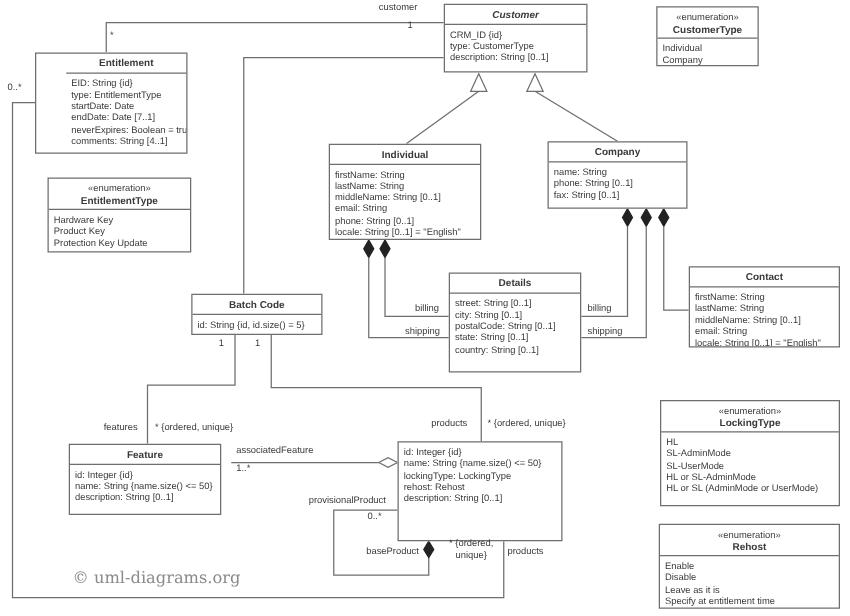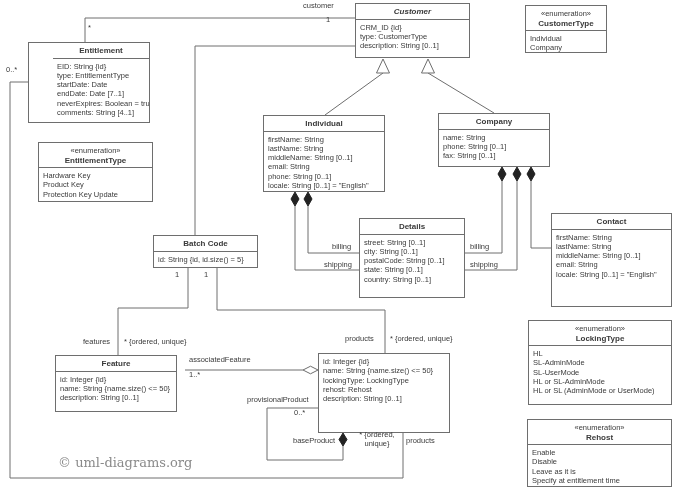--- a/index.html
+++ b/index.html
@@ -15,21 +15,21 @@
   .attr { white-space:nowrap; }
 
   
   #box-customer        { left:355px; top:3px;   width:115px; height:55px; }
   #box-customertype    { left:525px; top:5px;   width:82px;  height:48px; }
   #box-entitlement     { left:28px;  top:42px;  width:122px; height:81px;padding-left:24px; }
   #box-entitlementtype { left:38px;  top:142px; width:115px; height:60px; }
   #box-individual      { left:263px; top:115px; width:122px; height:77px; }
   #box-company         { left:438px; top:113px; width:112px; height:54px; }
   #box-details         { left:359px; top:218px; width:106px; height:80px; }
-  #box-contact         { left:551px; top:213px; width:121px; height:94px; }
+  #box-contact         { left:551px; top:213px; width:121px; height:65px; }
   #box-batchcode       { left:153px; top:235px; width:105px; height:33px; }
   #box-feature         { left:55px;  top:355px; width:122px; height:57px; }
   #box-product         { left:318px; top:353px; width:132px; height:80px; }
   #box-lockingtype     { left:528px; top:320px; width:144px; height:85px; }
   #box-rehost          { left:527px; top:419px; width:145px; height:68px; }
 
   svg.edges { position:absolute; left:0; top:0; }
   svg.edges polyline, svg.edges line { fill:none; stroke:#6e6e6e; stroke-width:1; }
   svg.edges .filled { fill:#222; stroke:#222; }
   svg.edges .open { fill:#fff; stroke:#6e6e6e; stroke-width:1; }

